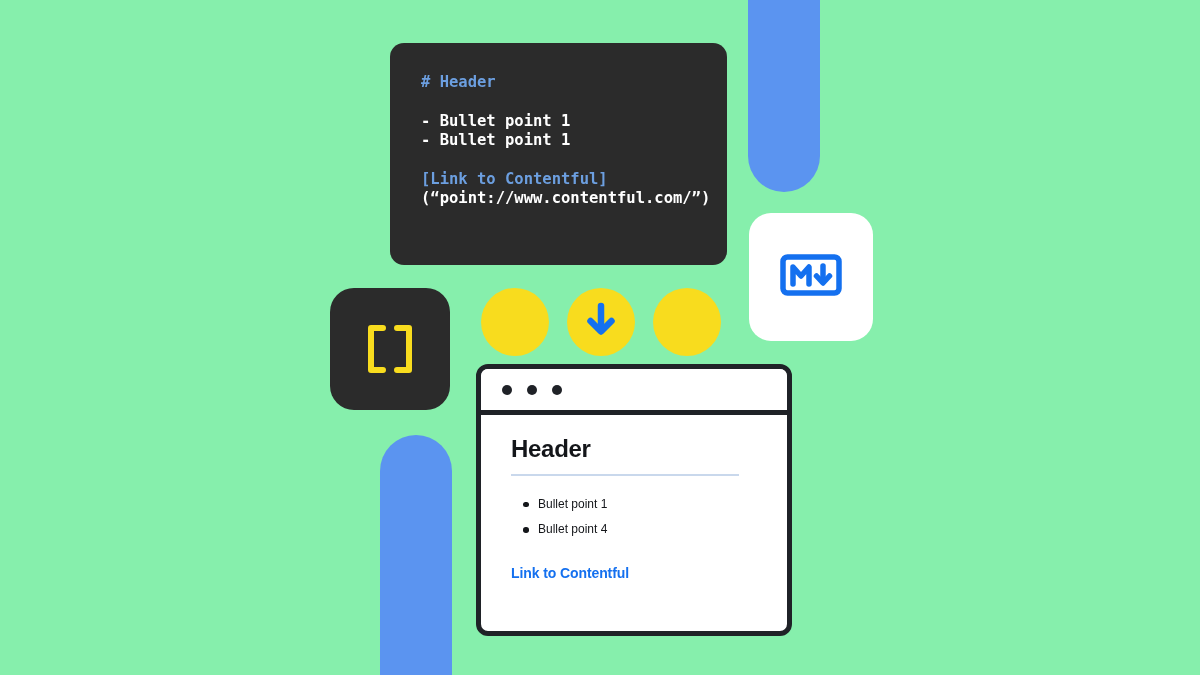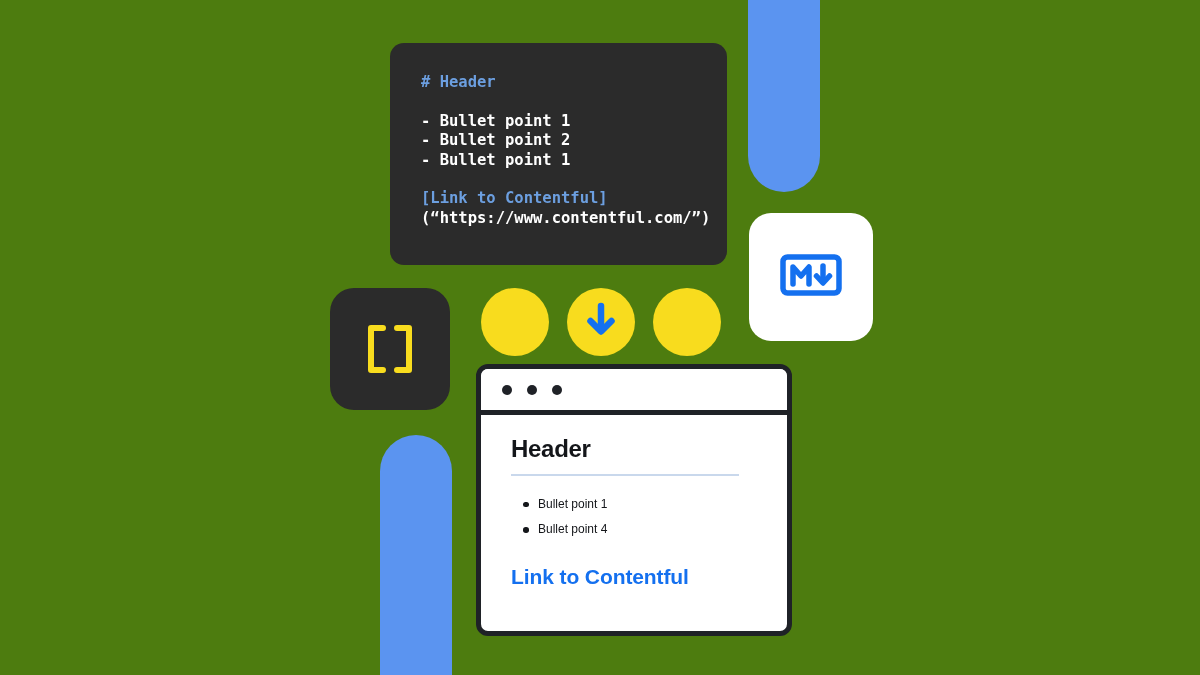--- a/index.html
+++ b/index.html
@@ -10,21 +10,21 @@
     width: 1200px;
     height: 675px;
     overflow: hidden;
     font-family: "Liberation Sans", sans-serif;
   }
 
   #stage {
     position: relative;
     width: 1200px;
     height: 675px;
-    background: #4d7c0f;
+    background: #86efac;
     overflow: hidden;
   }
 
   
   .pill {
     position: absolute;
     background: #5B94F0;
   }
   #pill-top-right {
     left: 748px;
@@ -180,43 +180,42 @@
     width: 5.5px;
     height: 5.5px;
     border-radius: 50%;
     background: #14161A;
   }
   #preview-link {
     display: inline-block;
     margin-top: 22px;
     font-family: "Liberation Sans", sans-serif;
     font-weight: bold;
-    font-size: 21px;
+    font-size: 14px;
     color: #1470EF;
     text-decoration: none;
     letter-spacing: -0.1px;
   }
 </style>
 </head>
 <body>
 
 <div id="stage">
 
   <div class="pill" id="pill-top-right"></div>
   <div class="pill" id="pill-bottom-left"></div>
 
   <div id="code-card">
     <div class="code-line accent"># Header</div>
     <div class="code-spacer"></div>
     <div class="code-line">- Bullet point 1</div>
-    <div class="code-line">- Bullet point 2</div>
     <div class="code-line">- Bullet point 1</div>
     <div class="code-spacer"></div>
     <div class="code-line accent">[Link to Contentful]</div>
-    <div class="code-line">(“https://www.contentful.com/”)</div>
+    <div class="code-line">(“point://www.contentful.com/”)</div>
   </div>
 
   <div id="bracket-card">
     <span>
       <svg width="52" height="48" viewBox="0 0 52 48" fill="none">
         <path d="M19 3 H7 V45 H19" stroke="#F8DC1E" stroke-width="6" stroke-linecap="round" stroke-linejoin="round" fill="none"></path>
         <path d="M33 3 H45 V45 H33" stroke="#F8DC1E" stroke-width="6" stroke-linecap="round" stroke-linejoin="round" fill="none"></path>
       </svg>
     </span>
   </div>

